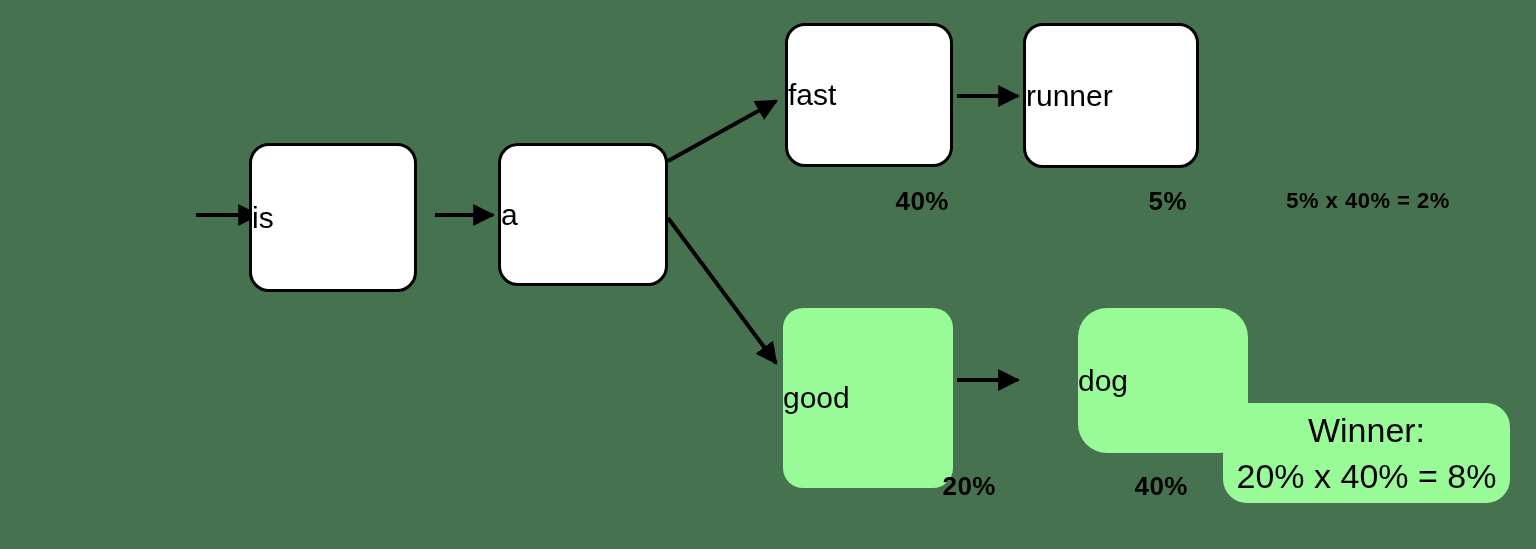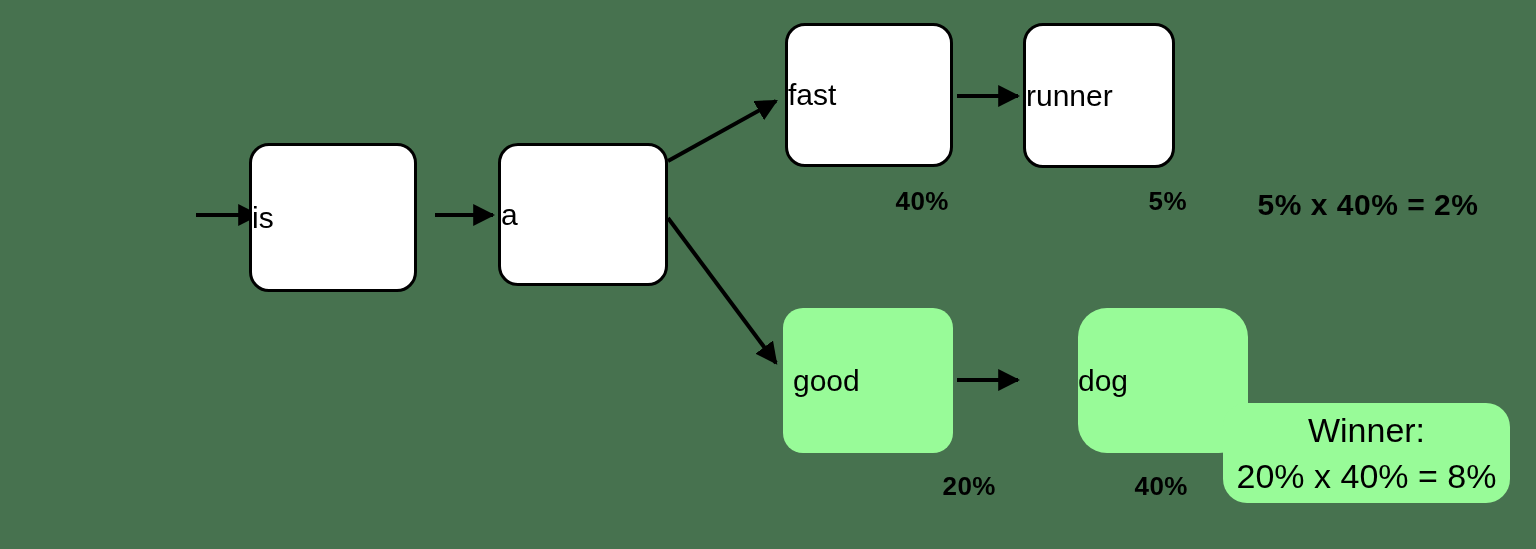--- a/index.html
+++ b/index.html
@@ -45,21 +45,21 @@
     font-weight: 700;
     color: #000000;
     letter-spacing: 0.5px;
   }
   .equation-pruned {
     position: absolute;
     left: 1240px;
     top: 188px;
     width: 256px;
     text-align: center;
-    font-size: 30px;
+    font-size: 22px;
     font-weight: 700;
     color: #000000;
     letter-spacing: 0.5px;
   }
   .winner-box {
     position: absolute;
     box-sizing: border-box;
     left: 1223px;
     top: 403px;
     width: 287px;
@@ -72,22 +72,22 @@
     justify-content: center;
     color: #000000;
     font-size: 34px;
     line-height: 46px;
   }
   
   #node-he     { left: 25px;   top: 143px; width: 168px; height: 143px; }
   #node-is     { left: 249px;  top: 143px; width: 168px; height: 149px; }
   #node-a      { left: 498px;  top: 143px; width: 170px; height: 143px; }
   #node-fast   { left: 785px;  top: 23px;  width: 168px; height: 144px; }
-  #node-runner { left: 1023px; top: 23px;  width: 152px; height: 145px; }
-  #node-good   { left: 783px;  top: 308px; width: 170px; height: 145px; padding-left: 10px; }
+  #node-runner { left: 1023px; top: 23px;  width: 176px; height: 145px; }
+  #node-good   { left: 783px;  top: 308px; width: 170px; height: 180px; }
   #node-dog    { left: 1078px; top: 308px; width: 170px; height: 145px; border-radius: 29px; }
   
   #prob-fast   { left: 789px;  top: 186px; }
   #prob-runner { left: 1027px; top: 186px; }
   #prob-good   { left: 836px;  top: 471px; }
   #prob-dog    { left: 1028px; top: 471px; }
   .edge {
     stroke: #000000;
     stroke-width: 4px;
     fill: none;

